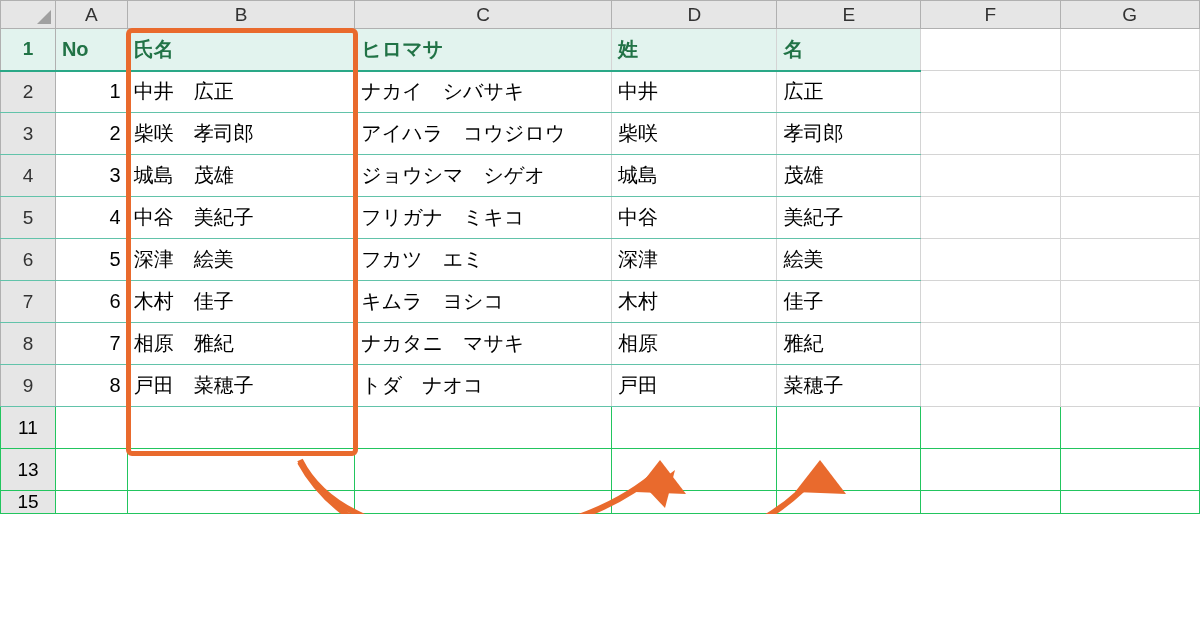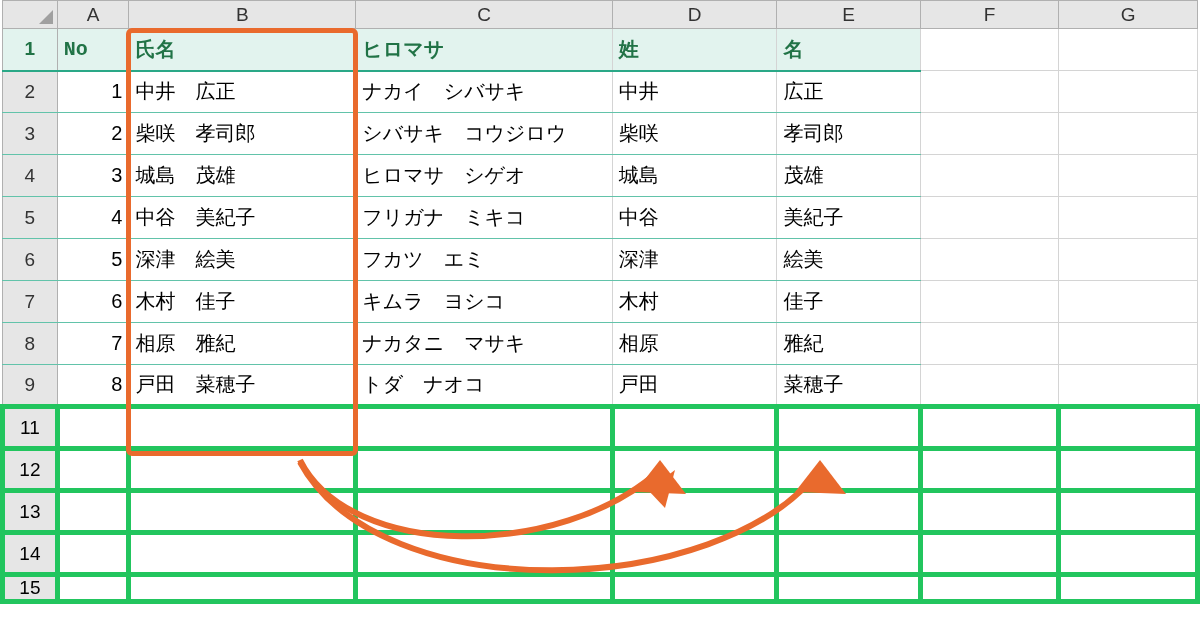--- a/index.html
+++ b/index.html
@@ -85,36 +85,35 @@
 
   
   .sheetHeader td {
     background: #e2f3ee;
     color: #217346;
     font-weight: bold;
     border-bottom: 2px solid #2aa887;
   }
   .sheetHeader td.no {
     color: #217346;
-    font-family: Liberation Mono, monospace;
   }
 
   
   tr.dataRow td {
     border-bottom: 1px solid #62c3aa;
   }
   tr.lastData td {
     border-bottom: 2px solid #2aa887;
   }
   td.num {
     text-align: right;
   }
 
   tr.normal td {
-    border: 5px solid #22c55e;
+    border: 1px solid #22c55e;
     color: #000;
   }
 
   
   .overlay {
     position: absolute;
     left: 0;
     top: 0;
     pointer-events: none;
   }
@@ -185,31 +184,31 @@
     <td>ナカイ　シバサキ</td>
     <td>中井</td>
     <td>広正</td>
     <td style="border-bottom:1px solid #d4d4d4;"></td>
     <td style="border-bottom:1px solid #d4d4d4;"></td>
   </tr>
   <tr class="dataRow">
     <td class="rhcell">3</td>
     <td class="num">2</td>
     <td>柴咲　孝司郎</td>
-    <td>シバサキ　コウジロウ</td>
+    <td>アイハラ　コウジロウ</td>
     <td>柴咲</td>
     <td>孝司郎</td>
     <td style="border-bottom:1px solid #d4d4d4;"></td>
     <td style="border-bottom:1px solid #d4d4d4;"></td>
   </tr>
   <tr class="dataRow">
     <td class="rhcell">4</td>
     <td class="num">3</td>
     <td>城島　茂雄</td>
-    <td>ヒロマサ　シゲオ</td>
+    <td>ジョウシマ　シゲオ</td>
     <td>城島</td>
     <td>茂雄</td>
     <td style="border-bottom:1px solid #d4d4d4;"></td>
     <td style="border-bottom:1px solid #d4d4d4;"></td>
   </tr>
   <tr class="dataRow">
     <td class="rhcell">5</td>
     <td class="num">4</td>
     <td>中谷　美紀子</td>
     <td>フリガナ　ミキコ</td>
@@ -263,41 +262,21 @@
     <td class="rhcell">11</td>
     <td></td>
           <td></td>
     <td></td>
           <td></td>
     <td></td>
           <td></td>
     <td></td>
   </tr>
   <tr class="normal">
-    <td class="rhcell">12</td>
-    <td></td>
-          <td></td>
-    <td></td>
-          <td></td>
-    <td></td>
-          <td></td>
-    <td></td>
-  </tr>
-  <tr class="normal">
     <td class="rhcell">13</td>
-    <td></td>
-          <td></td>
-    <td></td>
-          <td></td>
-    <td></td>
-          <td></td>
-    <td></td>
-  </tr>
-  <tr class="normal">
-    <td class="rhcell">14</td>
     <td></td>
           <td></td>
     <td></td>
           <td></td>
     <td></td>
           <td></td>
     <td></td>
   </tr>
   <tr class="normal">
     <td class="rhcell short" style="height:18px">15</td>

